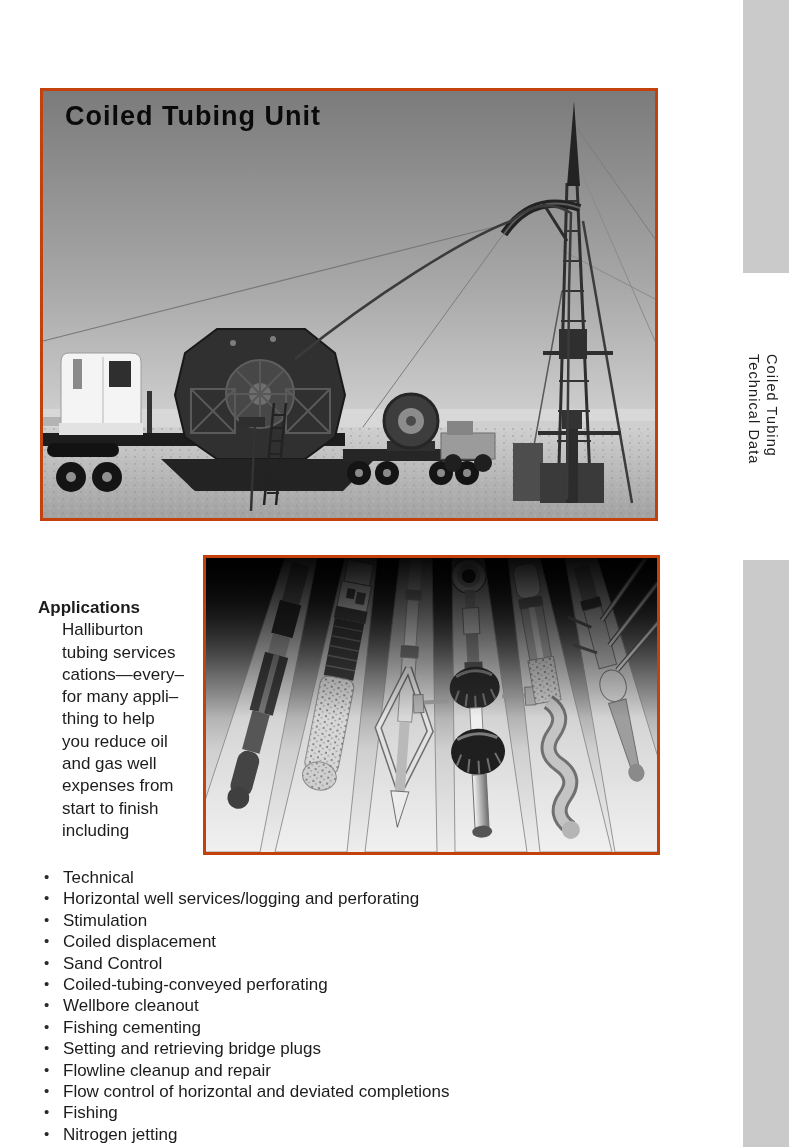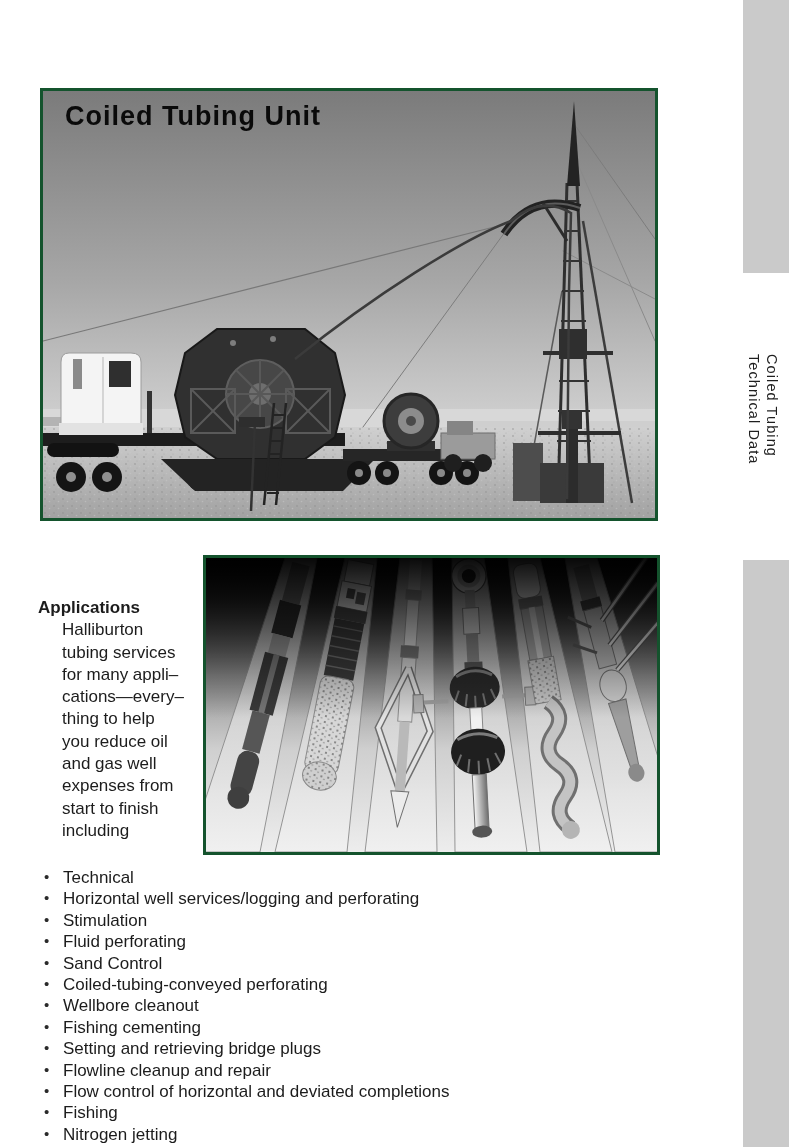--- a/index.html
+++ b/index.html
@@ -15,21 +15,21 @@
   .tab-bar.top { top: 0; height: 273px; }
   .tab-bar.bottom { top: 560px; height: 587px; }
 
   .side-label {
     position: absolute; left: 745px; top: 354px;
     writing-mode: vertical-rl;
     font-size: 14.5px; letter-spacing: 1.1px; line-height: 18px;
     color: #1f1f1f; white-space: nowrap;
   }
 
-  .photo-frame { position: absolute; border: 3px solid #14532d; overflow: hidden; }
+  .photo-frame { position: absolute; border: 3px solid #c2410c; overflow: hidden; }
   .main-photo  { left: 40px; top: 88px;  width: 618px; height: 433px; background: #9a9a9a; }
   .tools-photo { left: 203px; top: 555px; width: 457px; height: 300px; background: #222; }
   .photo-frame svg { display: block; }
 
   .photo-title {
     position: absolute; left: 22px; top: 10px;
     font-size: 27px; font-weight: bold; letter-spacing: 1px; color: #0a0a0a;
     white-space: nowrap;
   }
 
@@ -204,22 +204,22 @@
       <path d="M252,268 C330,205 420,148 468,130 Q498,104 528,122 L526,200 L524,408" stroke="#3b3b3b" stroke-width="2.5" fill="none"></path>
     </svg>
     <div class="photo-title">Coiled Tubing Unit</div>
   </div>
 
   <div class="apps-text">
     <div class="apps-heading">Applications</div>
     <div>
         <div class="apps-line">Halliburton</div>
         <div class="apps-line">tubing services</div>
+        <div class="apps-line">cations—every–</div>
         <div class="apps-line">for many appli–</div>
-        <div class="apps-line">cations—every–</div>
         <div class="apps-line">thing to help</div>
         <div class="apps-line">you reduce oil</div>
         <div class="apps-line">and gas well</div>
         <div class="apps-line">expenses from</div>
         <div class="apps-line">start to finish</div>
         <div class="apps-line">including</div>
       </div>
   </div>
 
   <div class="photo-frame tools-photo">
@@ -386,21 +386,21 @@
       <li>
       <span class="bullet">•</span>
       <span class="li-text">Horizontal well services/logging and perforating</span>
     </li>
       <li>
       <span class="bullet">•</span>
       <span class="li-text">Stimulation</span>
     </li>
       <li>
       <span class="bullet">•</span>
-      <span class="li-text">Fluid perforating</span>
+      <span class="li-text">Coiled displacement</span>
     </li>
       <li>
       <span class="bullet">•</span>
       <span class="li-text">Sand Control</span>
     </li>
       <li>
       <span class="bullet">•</span>
       <span class="li-text">Coiled-tubing-conveyed perforating</span>
     </li>
       <li>

